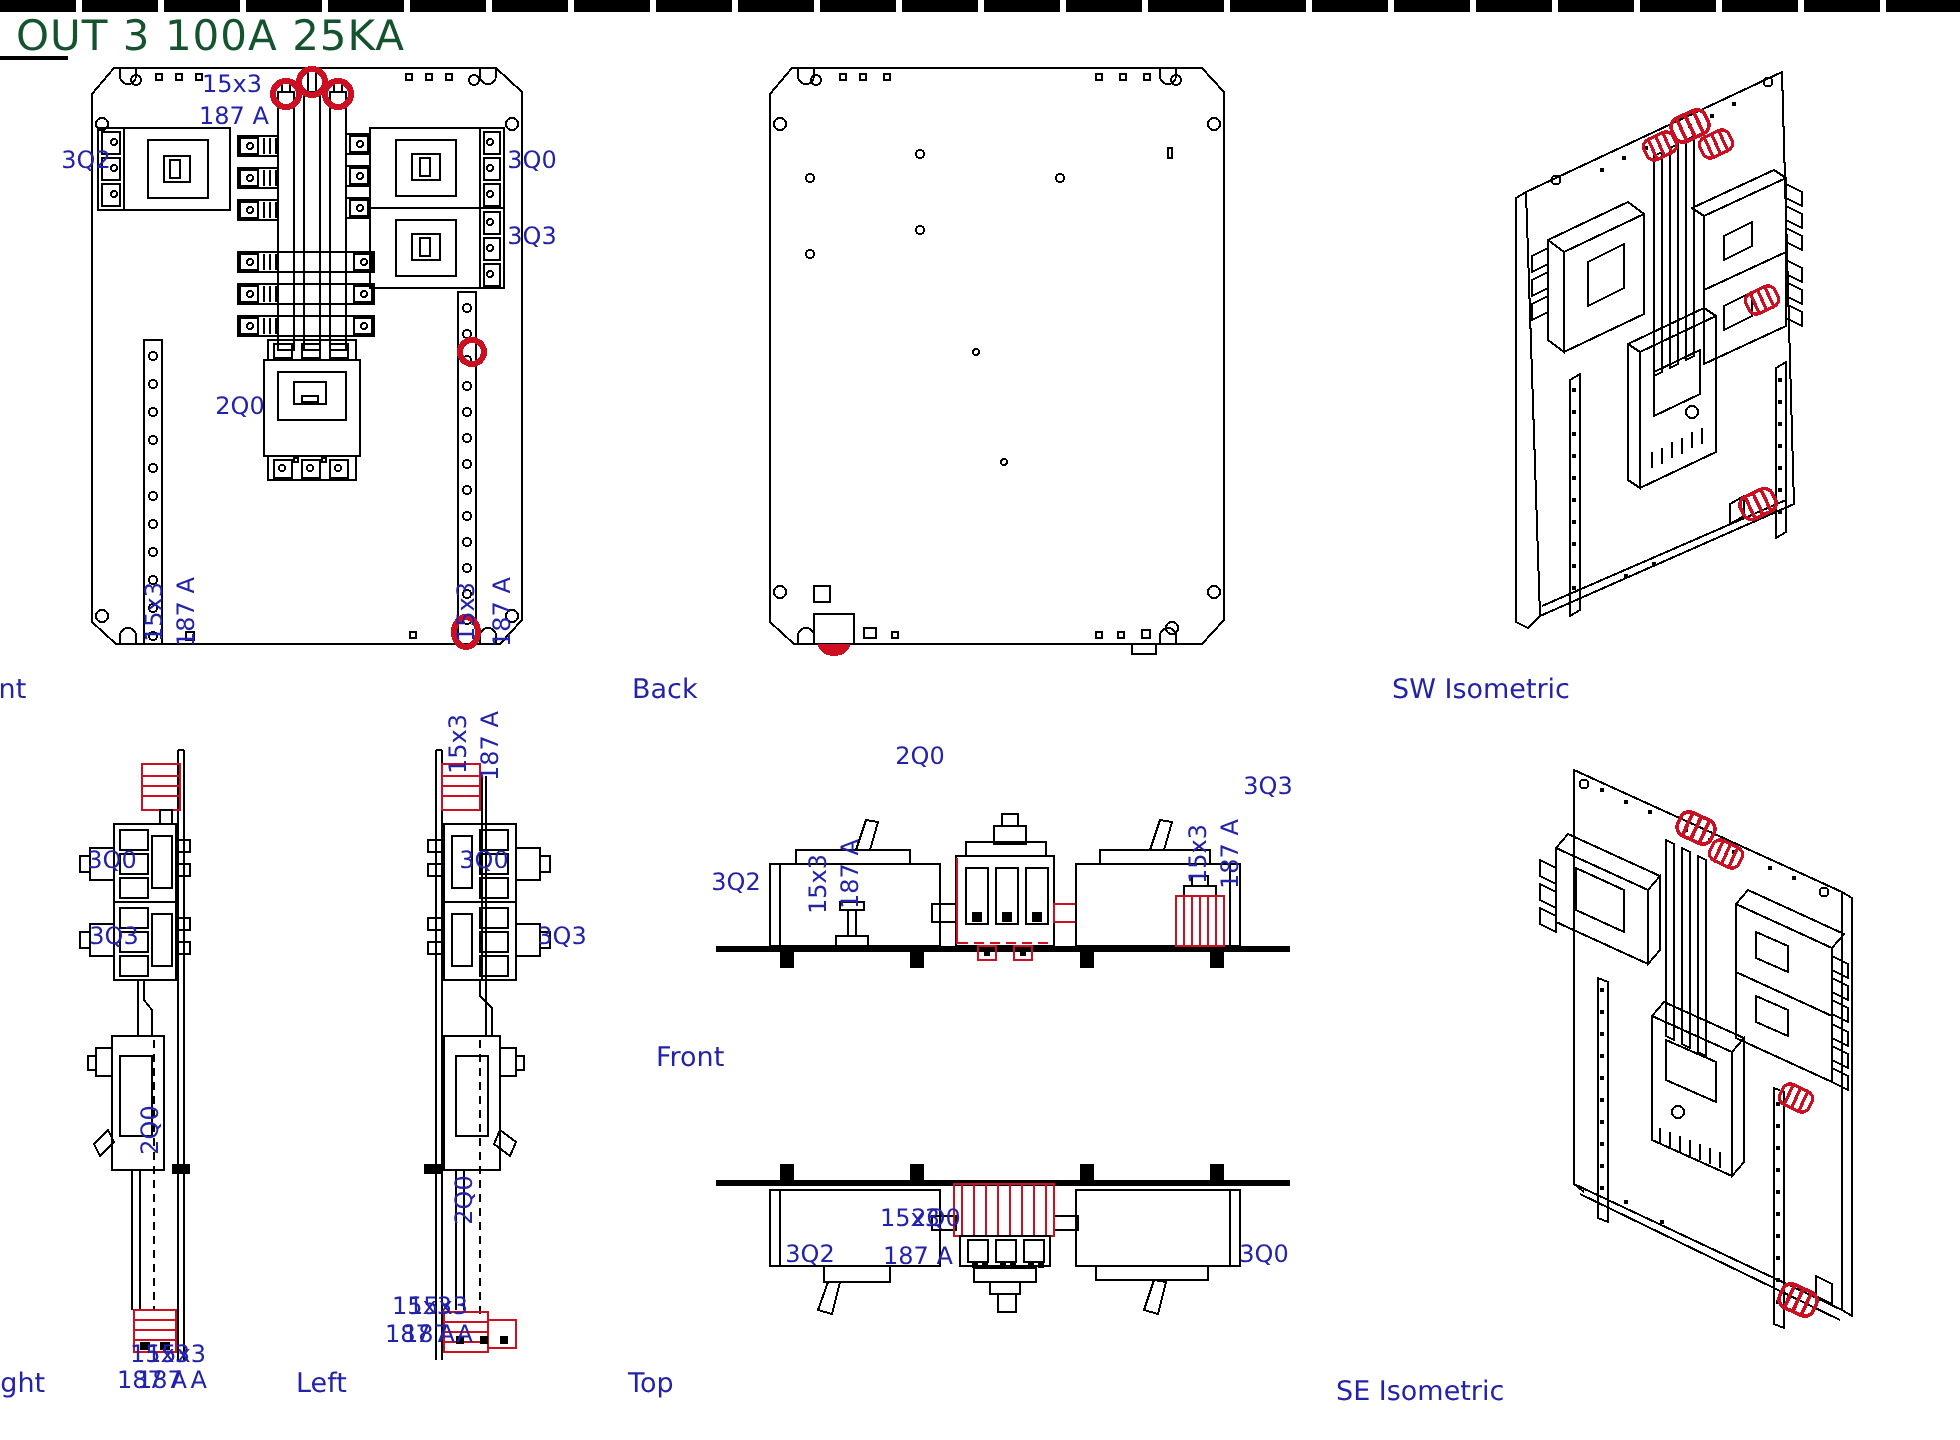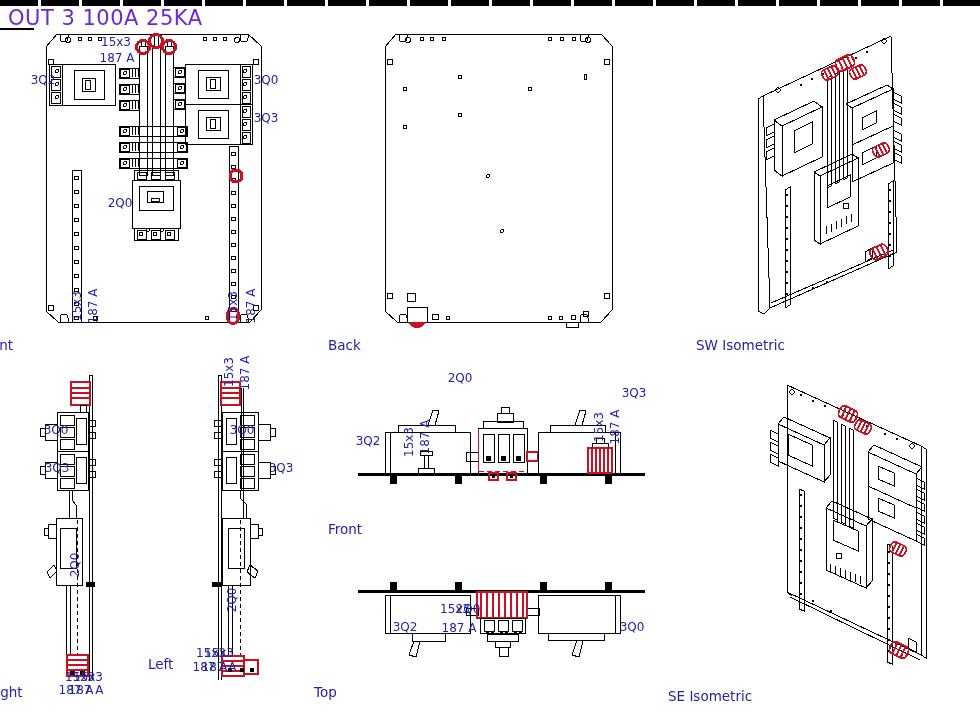--- a/index.html
+++ b/index.html
@@ -1,20 +1,20 @@
 <!DOCTYPE html>
 <html><head>
 <meta charset="utf-8">
 <style>
   html,body{margin:0;padding:0;background:#fff}
   .sheet{position:relative;width:980px;height:720px;background:#fff;overflow:hidden;
          font-family:"DejaVu Sans",sans-serif}
   .topbar{position:absolute;left:0;top:0;width:980px;height:6px;
           background:repeating-linear-gradient(90deg,#000 0 38px,#fff 38px 41px)}
-  .title{position:absolute;left:8px;top:6px;font-size:21px;color:#6d28d9;
+  .title{position:absolute;left:8px;top:6px;font-size:21px;color:#14532d;
          letter-spacing:.5px;white-space:nowrap}
   .title-leadin{position:absolute;left:0;top:28px;width:34px;height:2px;background:#000}
   .ann{position:absolute;color:#2323aa;font-size:12px;line-height:1;white-space:nowrap;
        transform:translate(-50%,-50%)}
   .ann-v{transform:translate(-50%,-50%) rotate(-90deg)}
   .caption{position:absolute;color:#2323aa;font-size:13.5px;white-space:nowrap}
   svg.drawing{position:absolute;left:0;top:0;shape-rendering:crispEdges}
   .k{stroke:#000;fill:none;stroke-width:1}
   .kf{fill:#000;stroke:none}
   .dash{stroke-dasharray:4 3}
@@ -556,21 +556,21 @@
   <div class="ann ann-v" style="left:599px;top:427px">15x3</div>
   <div class="ann ann-v" style="left:615px;top:427px">187 A</div>
 
   <div class="ann" style="left:405px;top:627px">3Q2</div>
   <div class="ann" style="left:455px;top:609px">15x3</div>
   <div class="ann" style="left:468px;top:609px">2Q0</div>
   <div class="ann" style="left:459px;top:628px">187 A</div>
   <div class="ann" style="left:632px;top:627px">3Q0</div>
 
   <div class="caption" style="left:-21px;top:337px">Front</div>
-  <div class="caption" style="left:328px;top:337px">Back</div>
+  <div class="caption" style="left:316px;top:337px">Back</div>
   <div class="caption" style="left:696px;top:337px">SW Isometric</div>
   <div class="caption" style="left:-13px;top:684px">Right</div>
-  <div class="caption" style="left:148px;top:656px">Left</div>
+  <div class="caption" style="left:148px;top:684px">Left</div>
   <div class="caption" style="left:328px;top:521px">Front</div>
   <div class="caption" style="left:314px;top:684px">Top</div>
   <div class="caption" style="left:668px;top:688px">SE Isometric</div>
 
 </div>
 
 </body></html>

